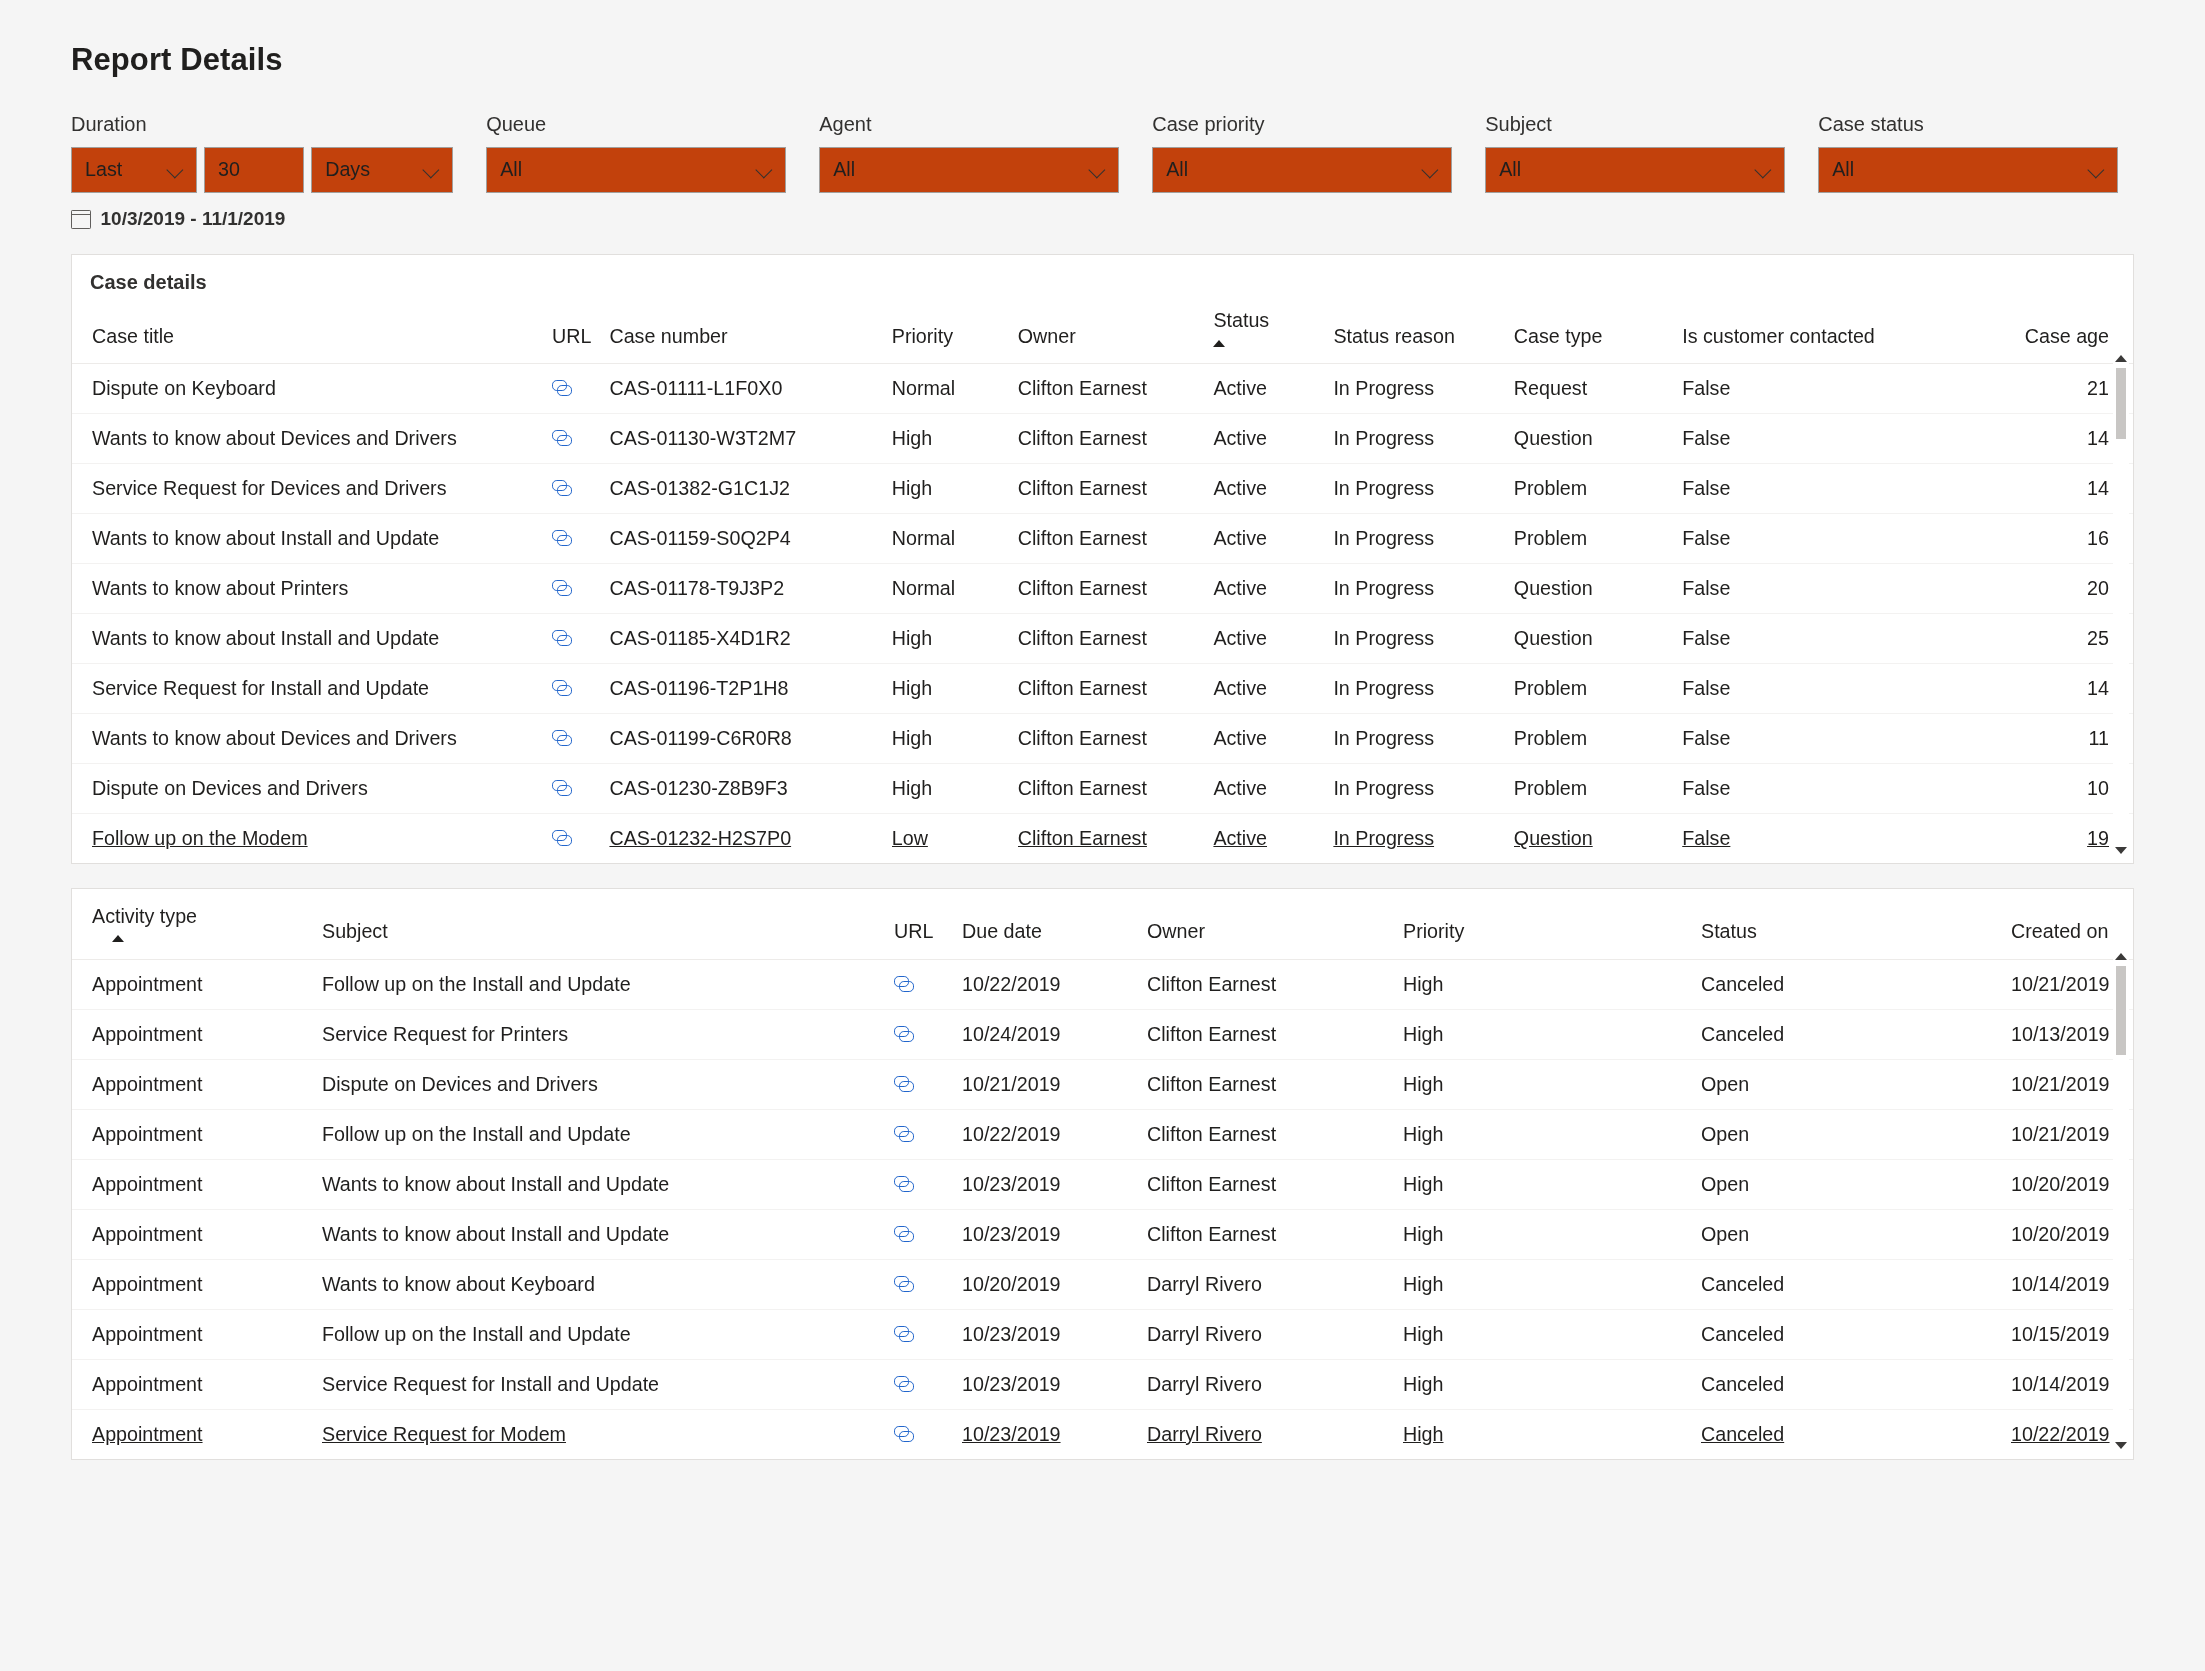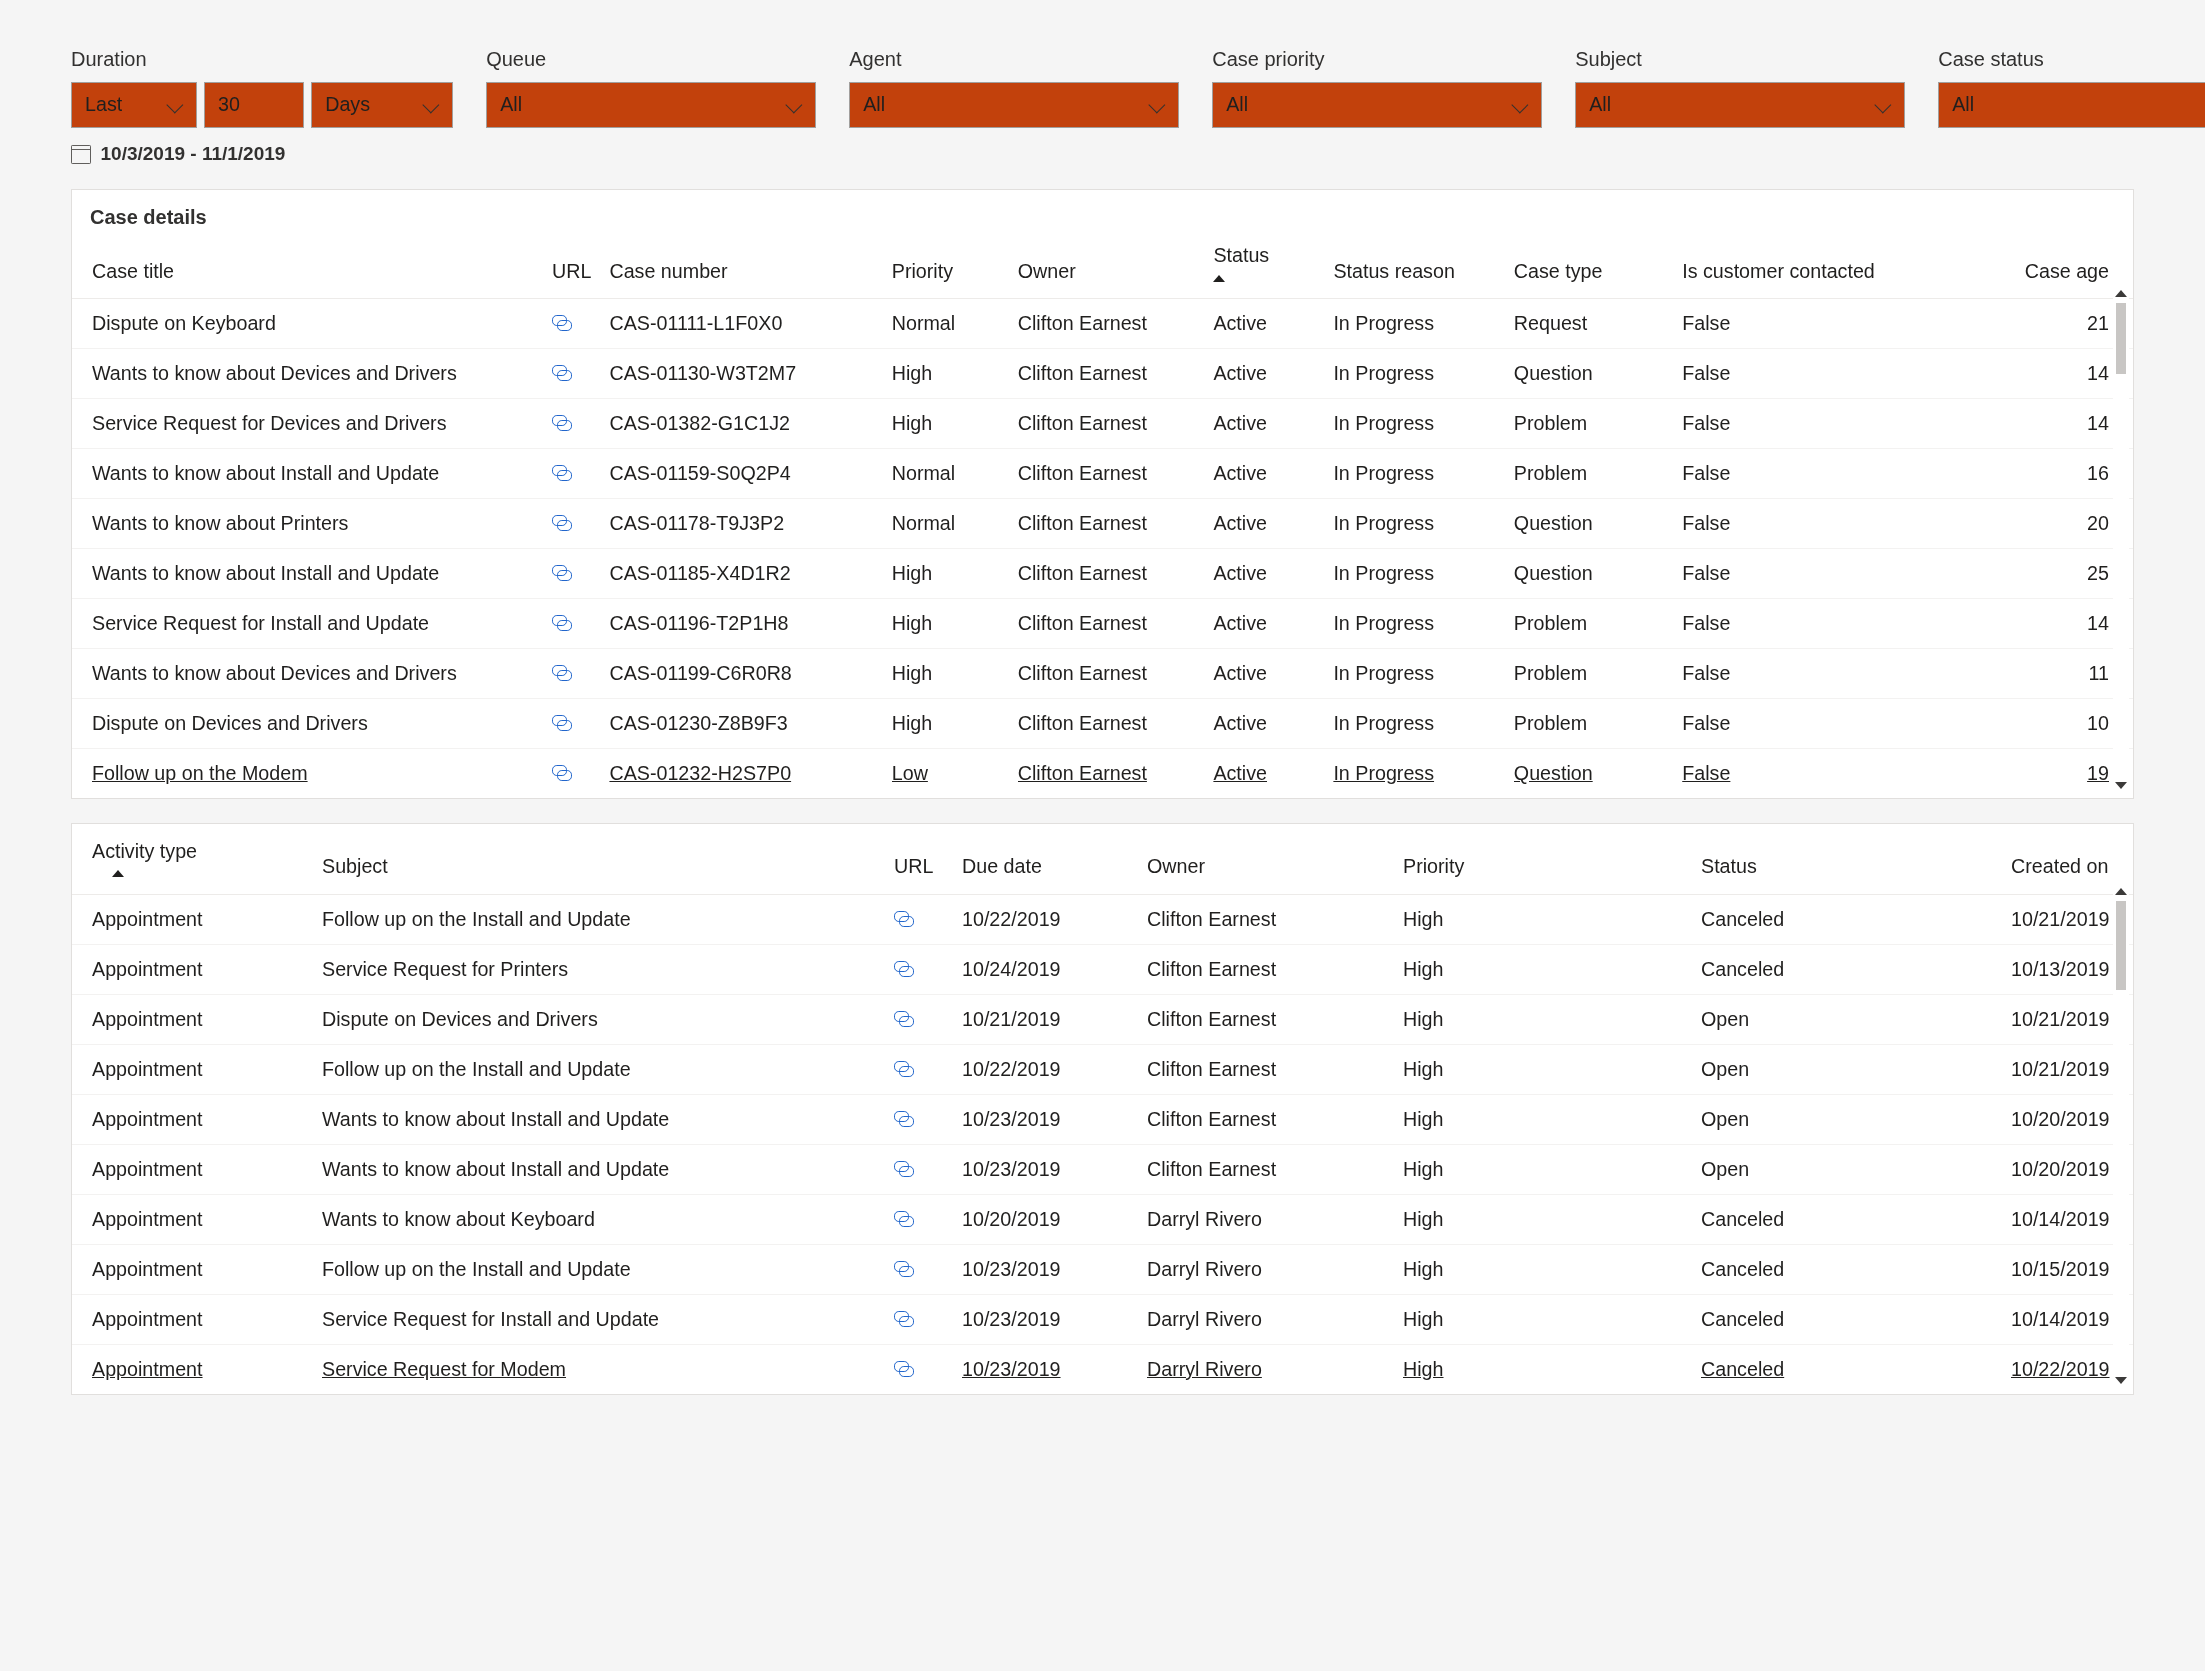--- a/index.html
+++ b/index.html
@@ -65,21 +65,21 @@
     position: absolute;
     left: 1.8px; top: 3.6px;
     width: 10.7px; height: 10.7px;
     border-right: 1.8px solid #323130;
     border-bottom: 1.8px solid #323130;
     transform: rotate(45deg);
   }
   .sel-last { width: 126px; }
   .sel-num  { width: 100px; justify-content: flex-start; }
   .sel-days { width: 142px; }
-  .sel-wide { width: 330px; }
+  .sel-wide { width: 300px; }
 
   .date-range {
     display: flex;
     align-items: center;
     gap: 9.5px;
     margin-top: 15.5px;
     font-size: 19px;
     color: #323130;
     font-weight: bold;
   }
@@ -211,20 +211,21 @@
   .card-cases .vscroll { top: 46px; bottom: 9.5px; }
   .card-cases .thumb { height: 71px; }
   .card-activity .vscroll { top: 48px; bottom: 9.5px; }
   .card-activity .thumb { height: 89px; }
 </style>
 </head>
 <body>
 
 <div class="page">
 
+  <h1 class="page-title">Report Details</h1>
 
   <div class="filter-bar">
 
     <div class="filter-group">
       <span class="filter-label">Duration</span>
       <div class="filter-controls">
         <div class="select sel-last">
           <span class="txt">Last</span>
           <span class="chev"></span>
         </div>

